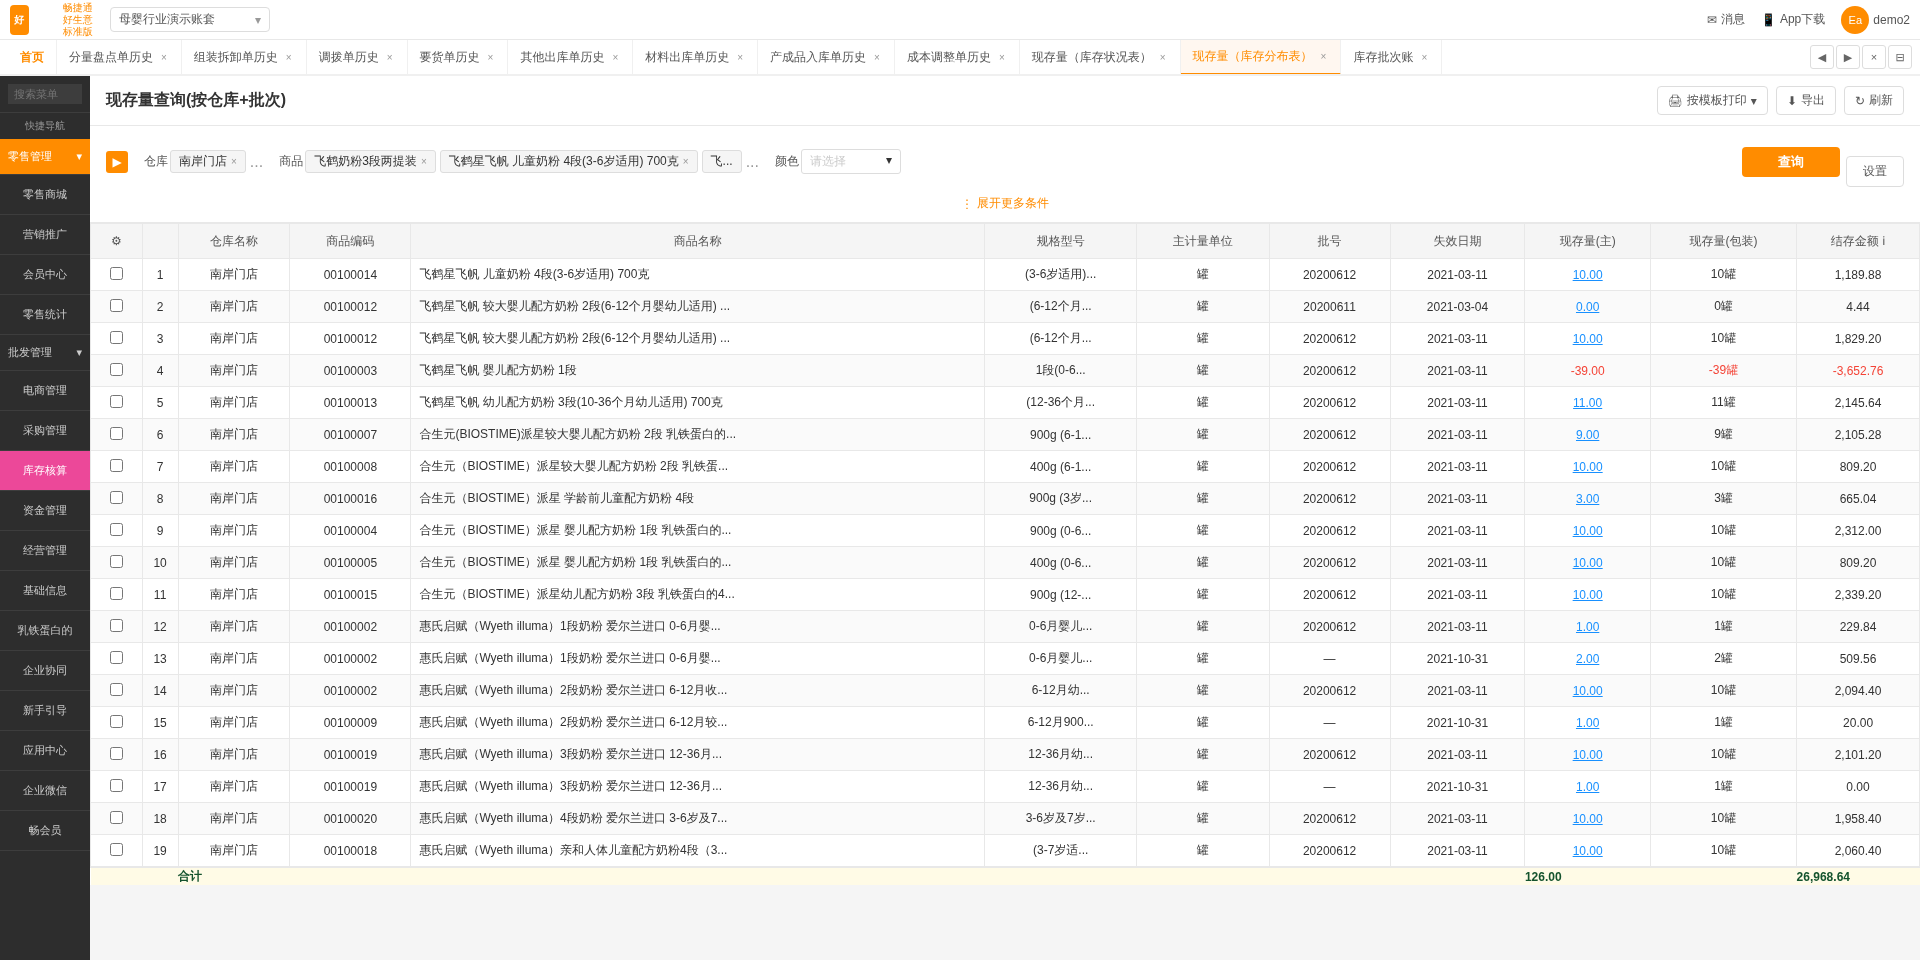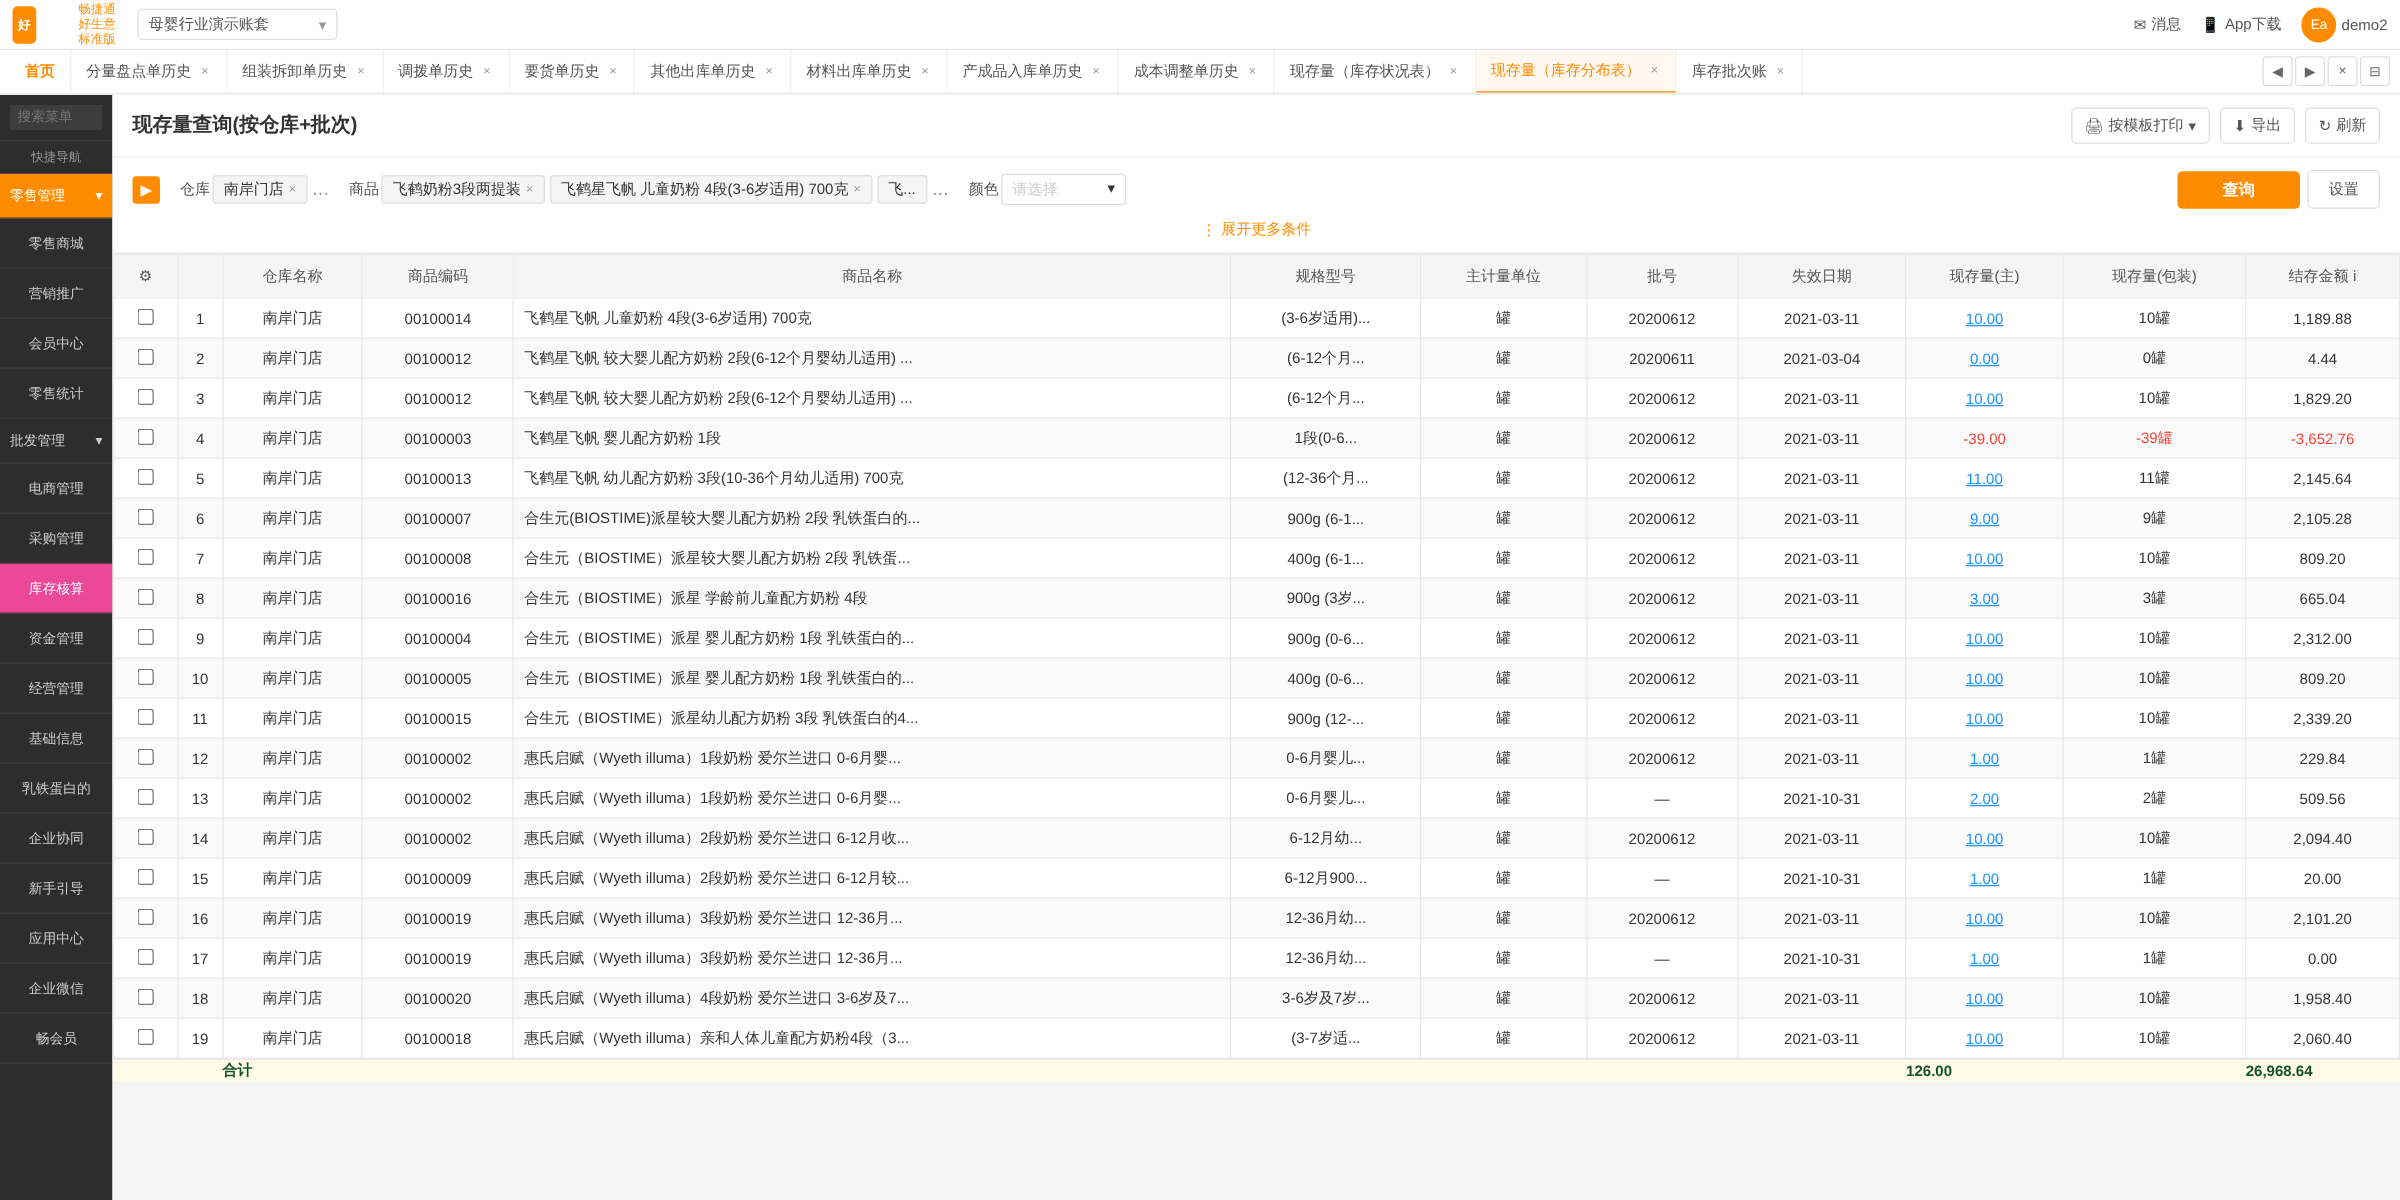--- a/index.html
+++ b/index.html
@@ -151,21 +151,21 @@
       display: flex; align-items: center; gap: 4px; margin: 8px auto 0;
       background: none; border: none; color: #ff8c00; cursor: pointer;
       font-size: 12px;
     }
     .filter-search-btn {
       background: #ff8c00; color: white; border: none; border-radius: 4px;
       padding: 6px 36px; cursor: pointer; font-size: 13px; font-weight: bold;
     }
     .filter-settings-btn {
       background: #fff; color: #555; border: 1px solid #ddd; border-radius: 4px;
-      padding: 6px 16px; cursor: pointer; font-size: 12px;
+      padding: 6px 16px; cursor: pointer; font-size: 12px; margin-top: 20px;
     }
     .filter-arrow-btn {
       background: #ff8c00; color: white; border: none; border-radius: 3px;
       width: 22px; height: 22px; cursor: pointer; font-size: 12px;
       display: flex; align-items: center; justify-content: center;
     }
     .filter-dropdown {
       display: flex; align-items: flex-start; gap: 4px;
       border: 1px solid #ddd; border-radius: 3px; padding: 3px 8px;
       min-width: 100px; background: #fff; cursor: pointer;

